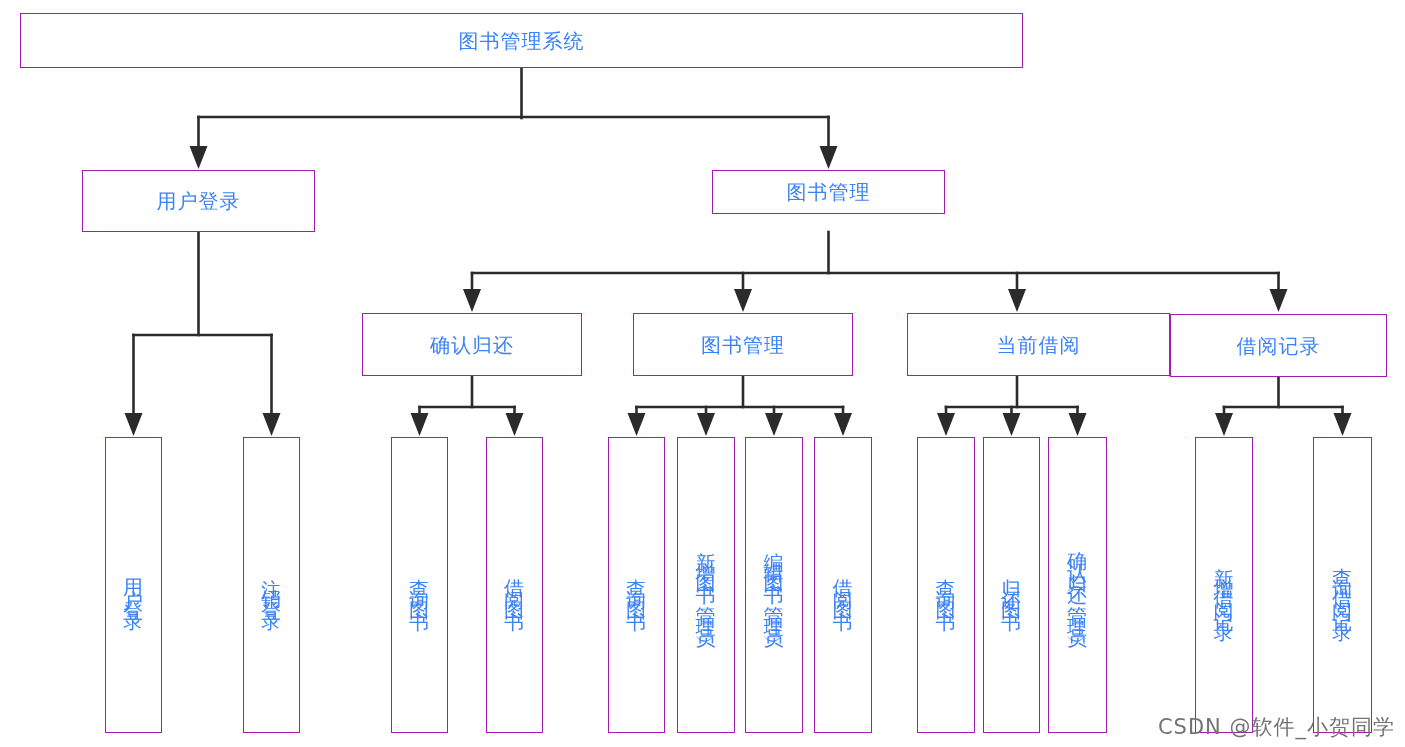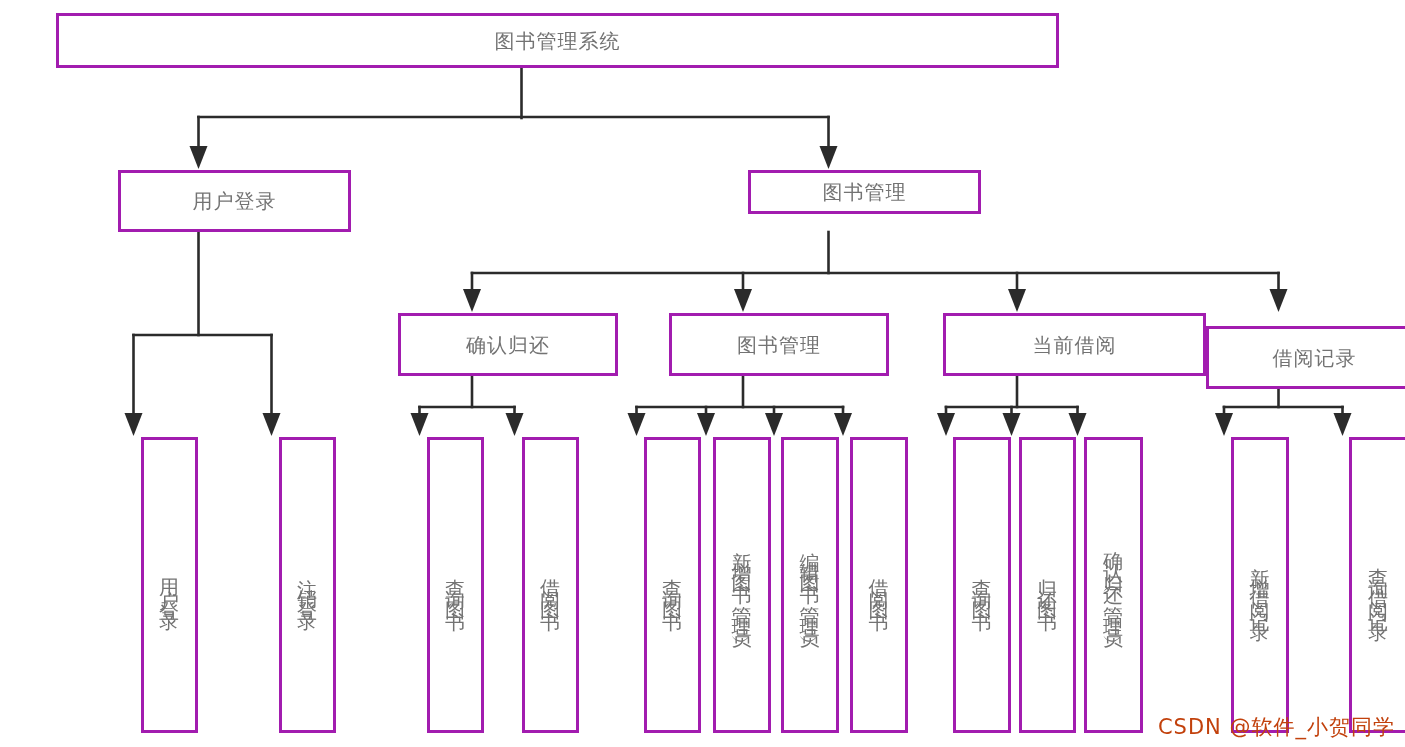--- a/index.html
+++ b/index.html
@@ -9,42 +9,41 @@
     background:#ffffff;
     font-family:"DejaVu Sans","Liberation Sans",sans-serif;
     overflow:hidden;
   }
   .connector-layer{position:absolute;left:0;top:0;z-index:1;}
   .connector-layer line{stroke:#2b2b2b;stroke-width:2.6;stroke-linecap:square;}
   .connector-layer polygon{fill:#2b2b2b;stroke:none;}
   .node{
     position:absolute;
     box-sizing:border-box;
-    border:3px solid #a21caf;
+    border:1px solid #a21caf;
     background:#ffffff;
-    color:#737373;
+    color:#3b82f6;
     display:flex;align-items:center;justify-content:center;
     z-index:2;
     font-size:20px;
     line-height:1;
-    margin-left:36px;
   }
   .node.h span{letter-spacing:1px;white-space:nowrap;}
   .node.v span{
     writing-mode:vertical-rl;
     text-orientation:mixed;
     letter-spacing:11px;
     white-space:nowrap;
   }
   .watermark{
     position:absolute;
     right:10px;bottom:6px;
     z-index:3;
     font-size:21px;
-    color:#c2410c;
+    color:#737373;
     letter-spacing:1px;
     white-space:nowrap;
   }
 </style>
 </head>
 <body>
 
 <div class="stage">
 
   <svg class="connector-layer" width="1405" height="747" viewBox="0 0 1405 747">
@@ -129,21 +128,21 @@
 
   <div class="node h" style="left:362px;top:313px;width:220px;height:63px">
     <span>确认归还</span>
   </div>
   <div class="node h" style="left:633px;top:313px;width:220px;height:63px">
     <span>图书管理</span>
   </div>
   <div class="node h" style="left:907px;top:313px;width:263px;height:63px">
     <span>当前借阅</span>
   </div>
-  <div class="node h" style="left:1170px;top:326px;width:217px;height:63px">
+  <div class="node h" style="left:1170px;top:314px;width:217px;height:63px">
     <span>借阅记录</span>
   </div>
 
   <div class="node v" style="left:105px;top:437px;width:57px;height:296px">
     <span>用户登录</span>
   </div>
   <div class="node v" style="left:243px;top:437px;width:57px;height:296px">
     <span>注销登录</span>
   </div>
 

